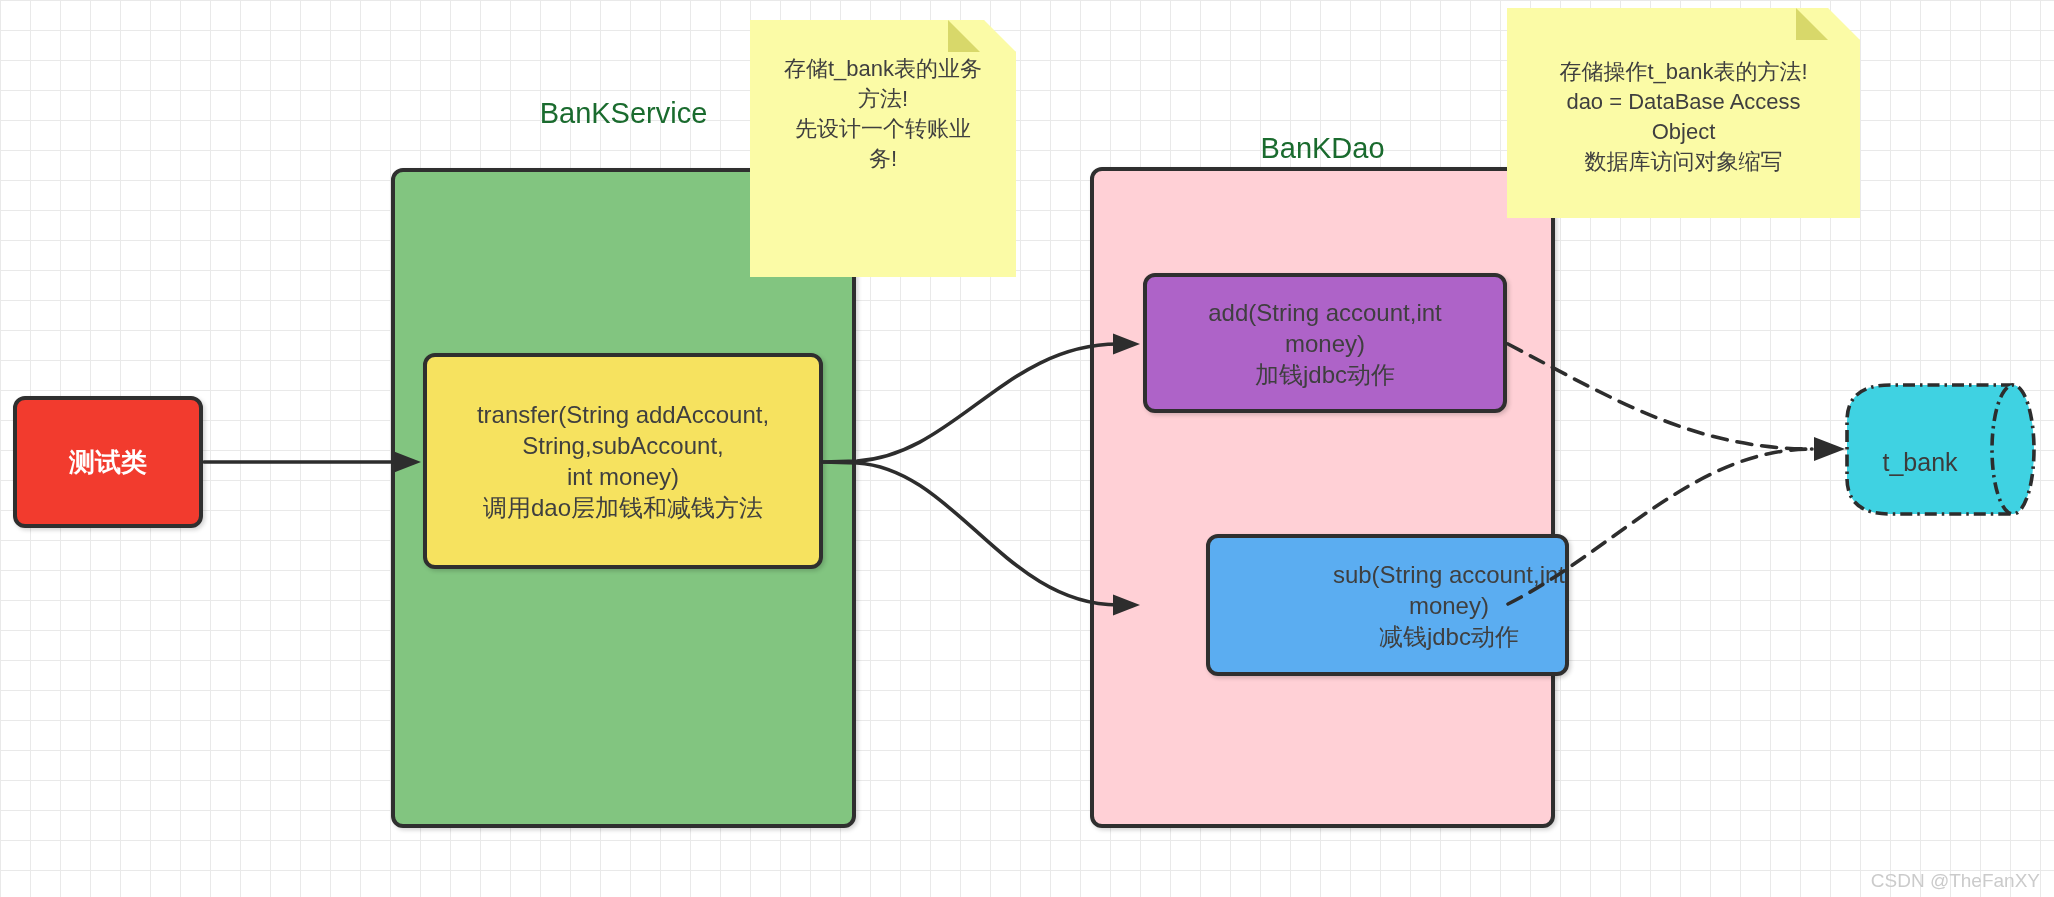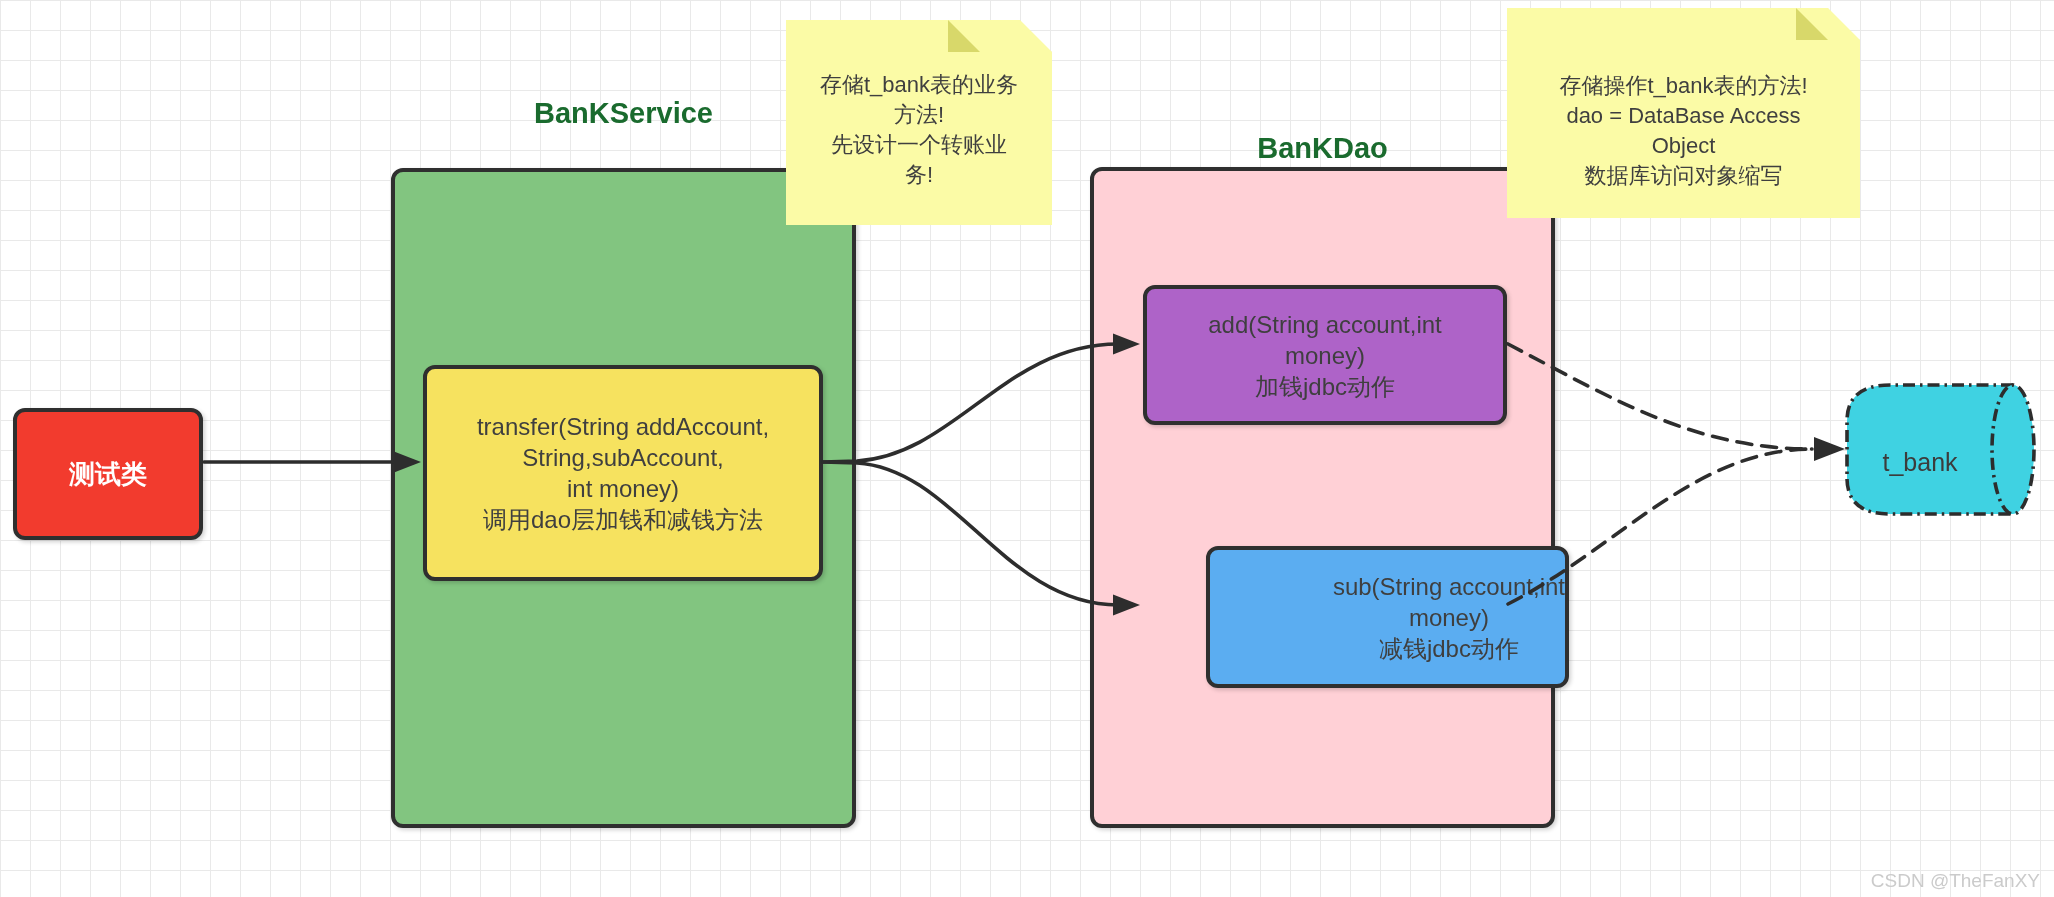--- a/index.html
+++ b/index.html
@@ -15,25 +15,24 @@
   .abs{position:absolute;box-sizing:border-box;}
   .container{
     border:4px solid #2f2f2f; border-radius:12px;
     box-shadow:2px 2px 4px rgba(0,0,0,0.18);
   }
   .node{
     border:4px solid #2f2f2f; border-radius:12px;
     display:flex; align-items:center; justify-content:center; text-align:center;
     color:#3f3f3f; font-size:24px; line-height:31px;
     box-shadow:2px 2px 4px rgba(0,0,0,0.18);
-    margin-top:12px;
   }
   .pre{white-space:pre-line;}
   .title{
-    color:#1a6b2e; font-weight:bold; font-size:29px; text-align:center;
+    color:#1a6b2e; font-weight:normal; font-size:29px; text-align:center;
   }
   .note{
     clip-path:polygon(0 0,calc(100% - 32px) 0,100% 32px,100% 100%,0 100%);
     color:#3f3f3f; font-size:22px; line-height:30px; text-align:center;
     box-shadow:1px 1px 3px rgba(0,0,0,0.12);
   }
   .fold{position:absolute; top:0; right:0; width:32px; height:32px;
     clip-path:polygon(0 0,100% 100%,0 100%);}
   .test-node{color:#ffffff; font-weight:bold; font-size:26px;}
   .tbank-label{color:#3c3c3c; font-size:25px; text-align:center;margin-top:13px;}
@@ -91,29 +90,29 @@
     <g fill="#2d2d2d" stroke="none">
       <polygon points="421,462 394,451.5 394,472.5"></polygon>
       <polygon points="1140,344 1113,333.5 1113,354.5"></polygon>
       <polygon points="1140,605 1113,594.5 1113,615.5"></polygon>
       <polygon points="1845,449 1814,437 1814,461"></polygon>
     </g>
   </svg>
 
   <div class="abs tbank-label" style="left:1847px;top:435px;width:146px;">t_bank</div>
 
-  <div class="abs note" style="left: 786px; top: 20px; width: 266px; height: 205px; padding-top: 50px; background-color: rgb(251, 251, 166);">
+  <div class="abs note" style="left: 750px; top: 20px; width: 266px; height: 257px; padding-top: 34px; background-color: rgb(251, 251, 166);">
     <span class="pre">存储t_bank表的业务
 方法!
 先设计一个转账业
 务!</span>
   </div>
   <div class="fold" style="left: 948px; top: 20px; position: absolute; background-color: rgb(216, 216, 106);"></div>
 
-  <div class="abs note" style="left: 1507px; top: 8px; width: 353px; height: 210px; padding-top: 63px; background-color: rgb(251, 251, 166);">
+  <div class="abs note" style="left: 1507px; top: 8px; width: 353px; height: 210px; padding-top: 49px; background-color: rgb(251, 251, 166);">
     <span class="pre">存储操作t_bank表的方法!
 dao = DataBase Access
 Object
 数据库访问对象缩写</span>
   </div>
   <div class="fold" style="left: 1796px; top: 8px; position: absolute; background-color: rgb(216, 216, 106);"></div>
 
   <div class="abs watermark" style="right:14px;top:870px;">CSDN @TheFanXY</div>
 </div>
 

